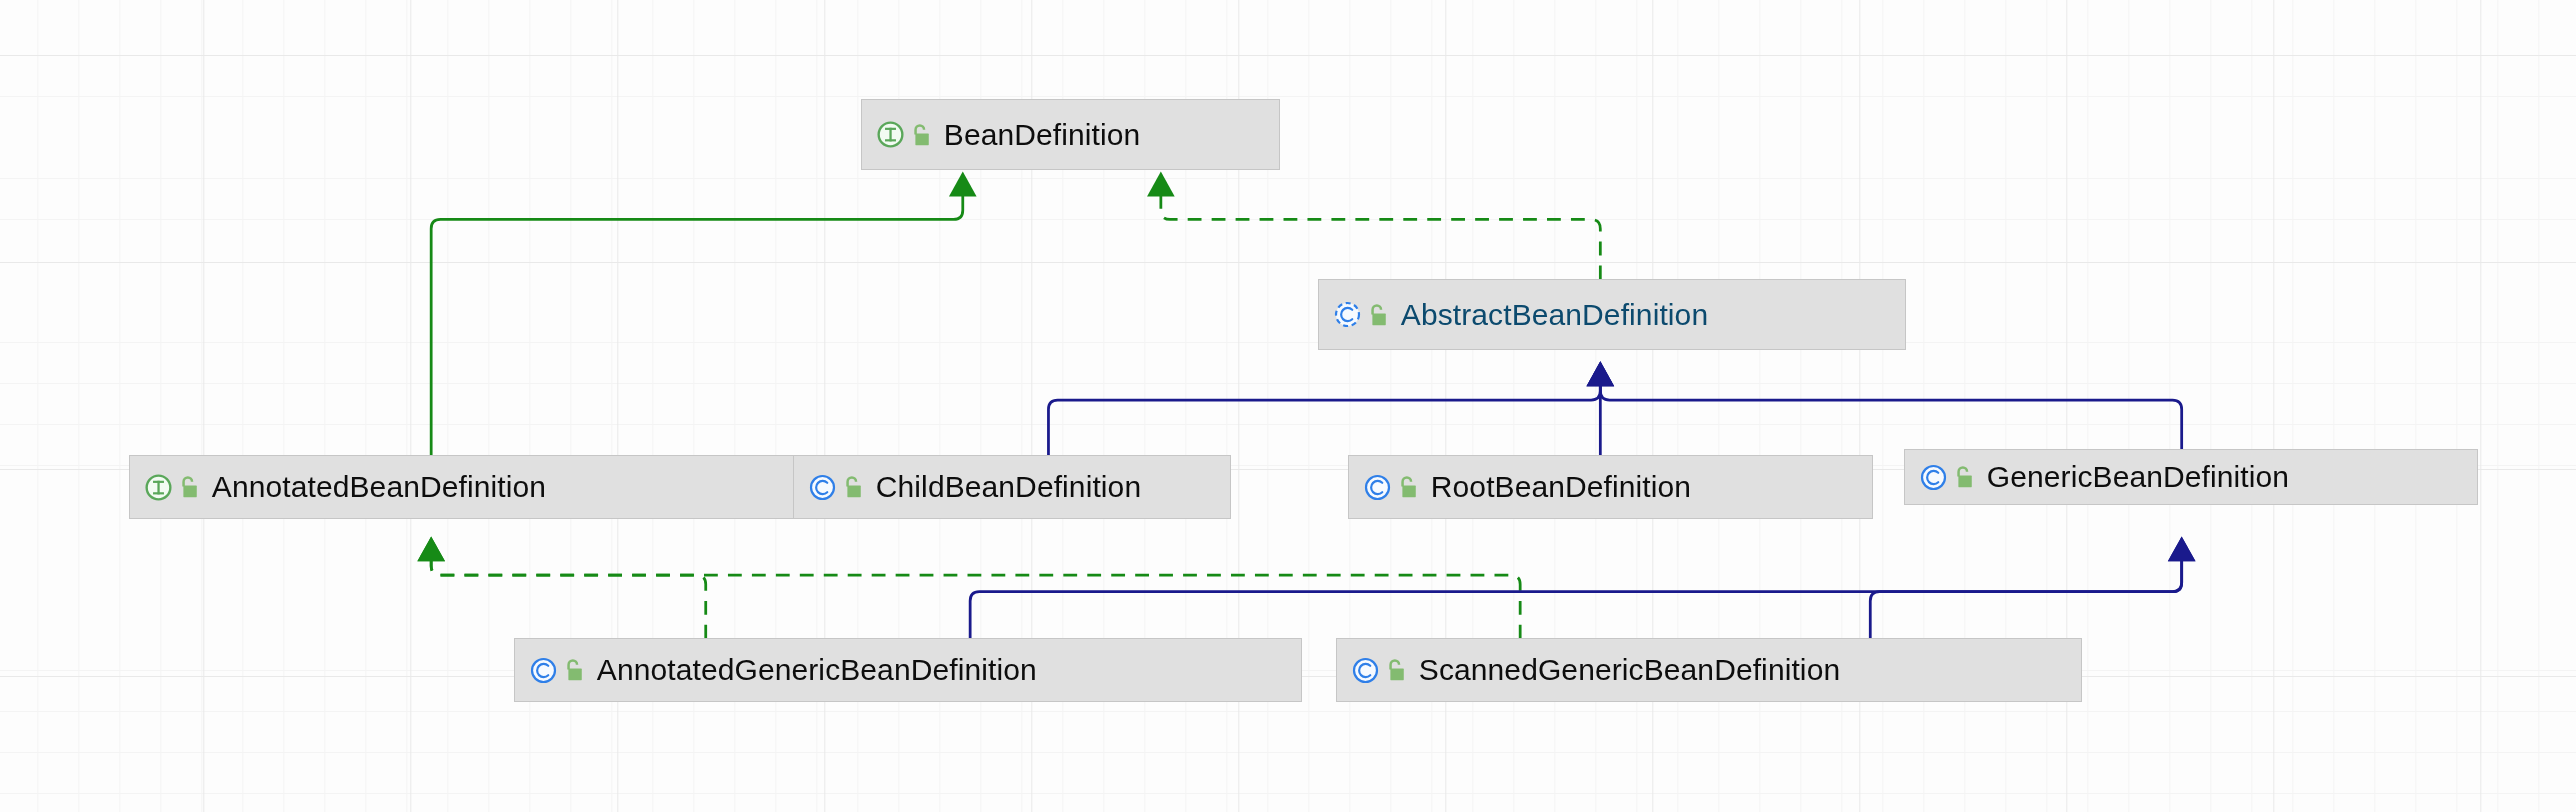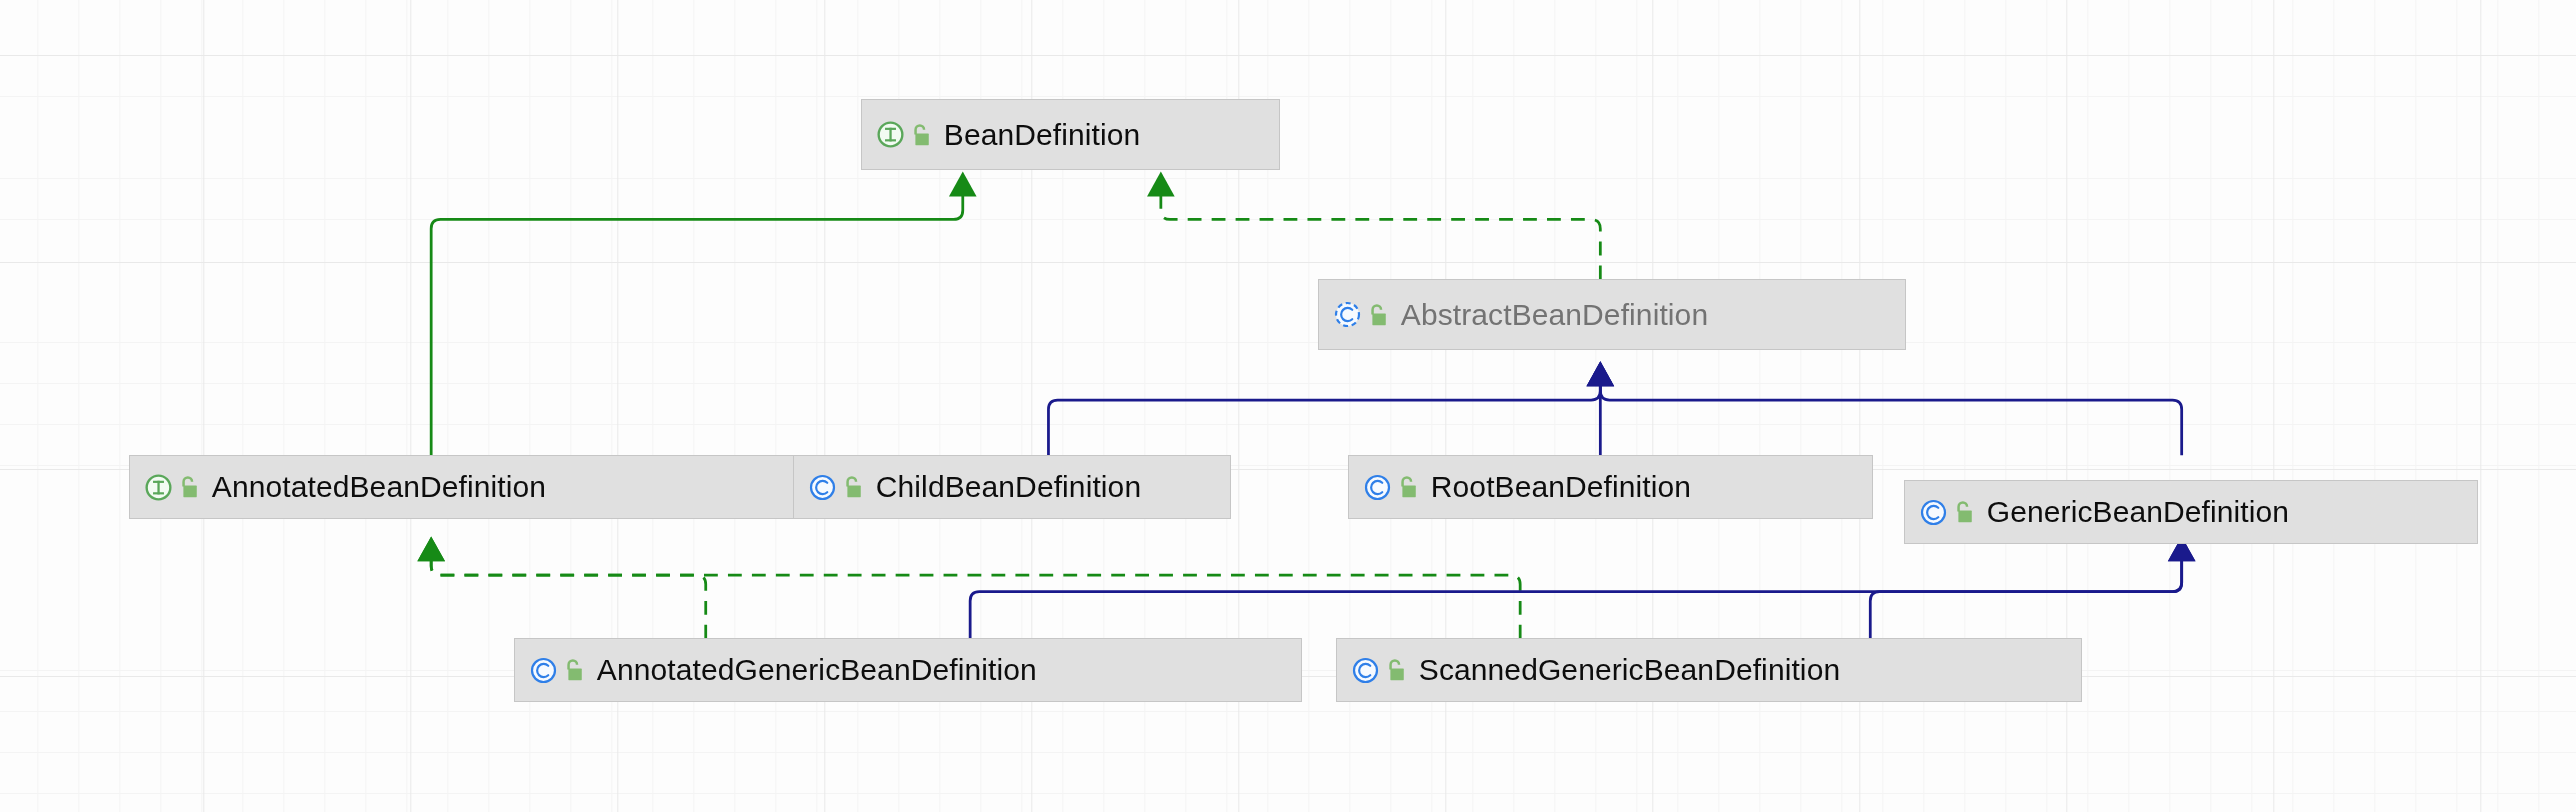--- a/index.html
+++ b/index.html
@@ -124,21 +124,21 @@
       </div>
       <div class="node" style="left: 1306px; top: 279px; width: 588px; height: 71px; background: rgb(224, 224, 224); border-color: rgb(198, 198, 198);">
         <svg class="ico" width="31" height="31" viewBox="0 0 34 34">
       <circle cx="17" cy="17" r="12.6" fill="#f6faff" stroke="#2f7fe8" stroke-width="2.4" stroke-dasharray="5.5 4"></circle>
       <path d="M22.2 11.8 A7.2 7.2 0 1 0 22.2 22.2" fill="none" stroke="#2f7fe8" stroke-width="2.4" stroke-linecap="round"></path>
     </svg>
         <svg class="lock" width="24" height="28" viewBox="0 0 26 30">
       <path d="M8.2 14.5 V9.2 A4.6 4.6 0 0 1 17.4 9.2" fill="none" stroke="#83bb70" stroke-width="2.7" stroke-linecap="butt"></path>
       <rect x="8" y="13.5" width="14.5" height="12.5" rx="0.6" fill="#83bb70"></rect>
     </svg>
-        <span class="label" style="color: #737373;">AbstractBeanDefinition</span>
+        <span class="label" style="color: #0c4a6e;">AbstractBeanDefinition</span>
       </div>
       <div class="node" style="left: 117px; top: 455px; width: 672px; height: 64px; background: rgb(224, 224, 224); border-color: rgb(198, 198, 198);">
         <svg class="ico" width="31" height="31" viewBox="0 0 34 34">
       <circle cx="17" cy="17" r="13" fill="#f2fbf2" stroke="#5aa75a" stroke-width="2.6"></circle>
       <rect x="11" y="9.6" width="12" height="2.4" fill="#5aa75a"></rect>
       <rect x="15.8" y="9.6" width="2.5" height="15" fill="#5aa75a"></rect>
       <rect x="11" y="22.2" width="12" height="2.4" fill="#5aa75a"></rect>
     </svg>
         <svg class="lock" width="24" height="28" viewBox="0 0 26 30">
       <path d="M8.2 14.5 V9.2 A4.6 4.6 0 0 1 17.4 9.2" fill="none" stroke="#83bb70" stroke-width="2.7" stroke-linecap="butt"></path>
@@ -161,21 +161,21 @@
         <svg class="ico" width="31" height="31" viewBox="0 0 34 34">
       <circle cx="17" cy="17" r="12.6" fill="#f6faff" stroke="#2f7fe8" stroke-width="2.4"></circle>
       <path d="M22.2 11.8 A7.2 7.2 0 1 0 22.2 22.2" fill="none" stroke="#2f7fe8" stroke-width="2.4" stroke-linecap="round"></path>
     </svg>
         <svg class="lock" width="24" height="28" viewBox="0 0 26 30">
       <path d="M8.2 14.5 V9.2 A4.6 4.6 0 0 1 17.4 9.2" fill="none" stroke="#83bb70" stroke-width="2.7" stroke-linecap="butt"></path>
       <rect x="8" y="13.5" width="14.5" height="12.5" rx="0.6" fill="#83bb70"></rect>
     </svg>
         <span class="label" style="color: rgb(13, 13, 13);">RootBeanDefinition</span>
       </div>
-      <div class="node" style="left: 1892px; top: 480px; width: 574px; height: 64px; background: rgb(224, 224, 224); border-color: rgb(198, 198, 198);">
+      <div class="node" style="left: 1892px; top: 449px; width: 574px; height: 56px; background: rgb(224, 224, 224); border-color: rgb(198, 198, 198);">
         <svg class="ico" width="31" height="31" viewBox="0 0 34 34">
       <circle cx="17" cy="17" r="12.6" fill="#f6faff" stroke="#2f7fe8" stroke-width="2.4"></circle>
       <path d="M22.2 11.8 A7.2 7.2 0 1 0 22.2 22.2" fill="none" stroke="#2f7fe8" stroke-width="2.4" stroke-linecap="round"></path>
     </svg>
         <svg class="lock" width="24" height="28" viewBox="0 0 26 30">
       <path d="M8.2 14.5 V9.2 A4.6 4.6 0 0 1 17.4 9.2" fill="none" stroke="#83bb70" stroke-width="2.7" stroke-linecap="butt"></path>
       <rect x="8" y="13.5" width="14.5" height="12.5" rx="0.6" fill="#83bb70"></rect>
     </svg>
         <span class="label" style="color: rgb(13, 13, 13);">GenericBeanDefinition</span>
       </div>

